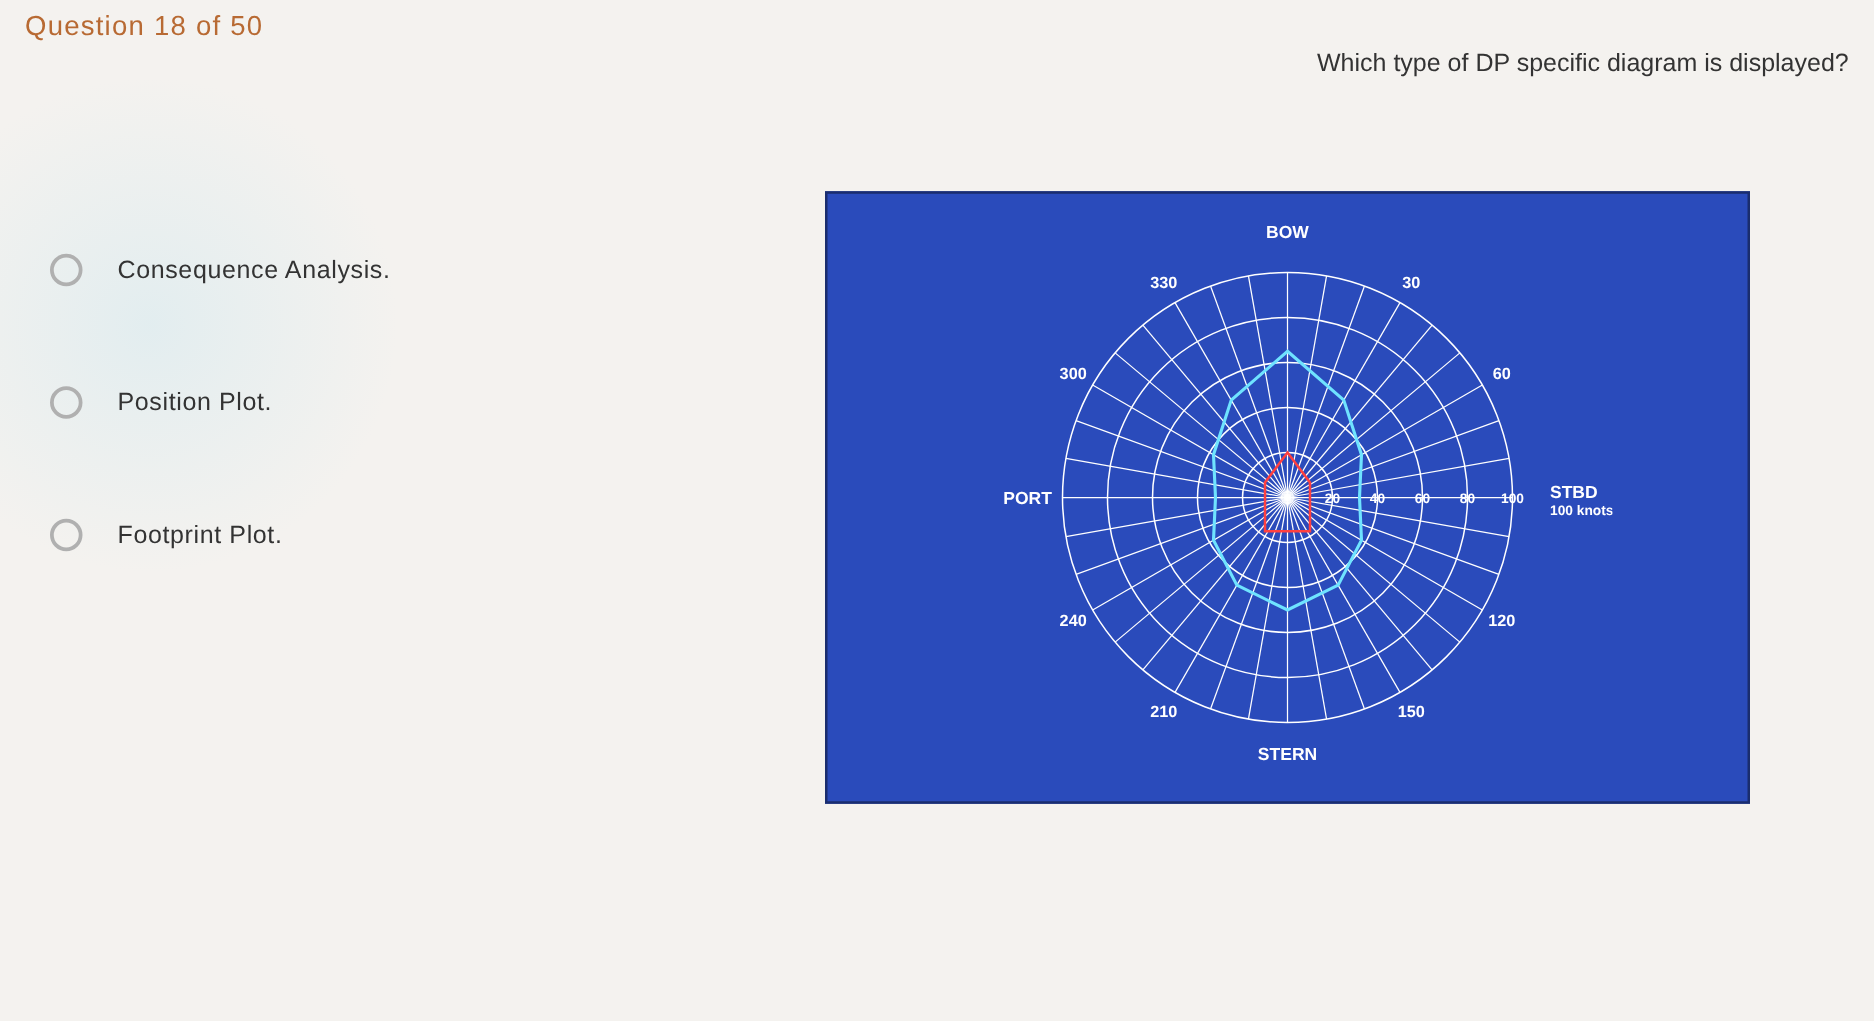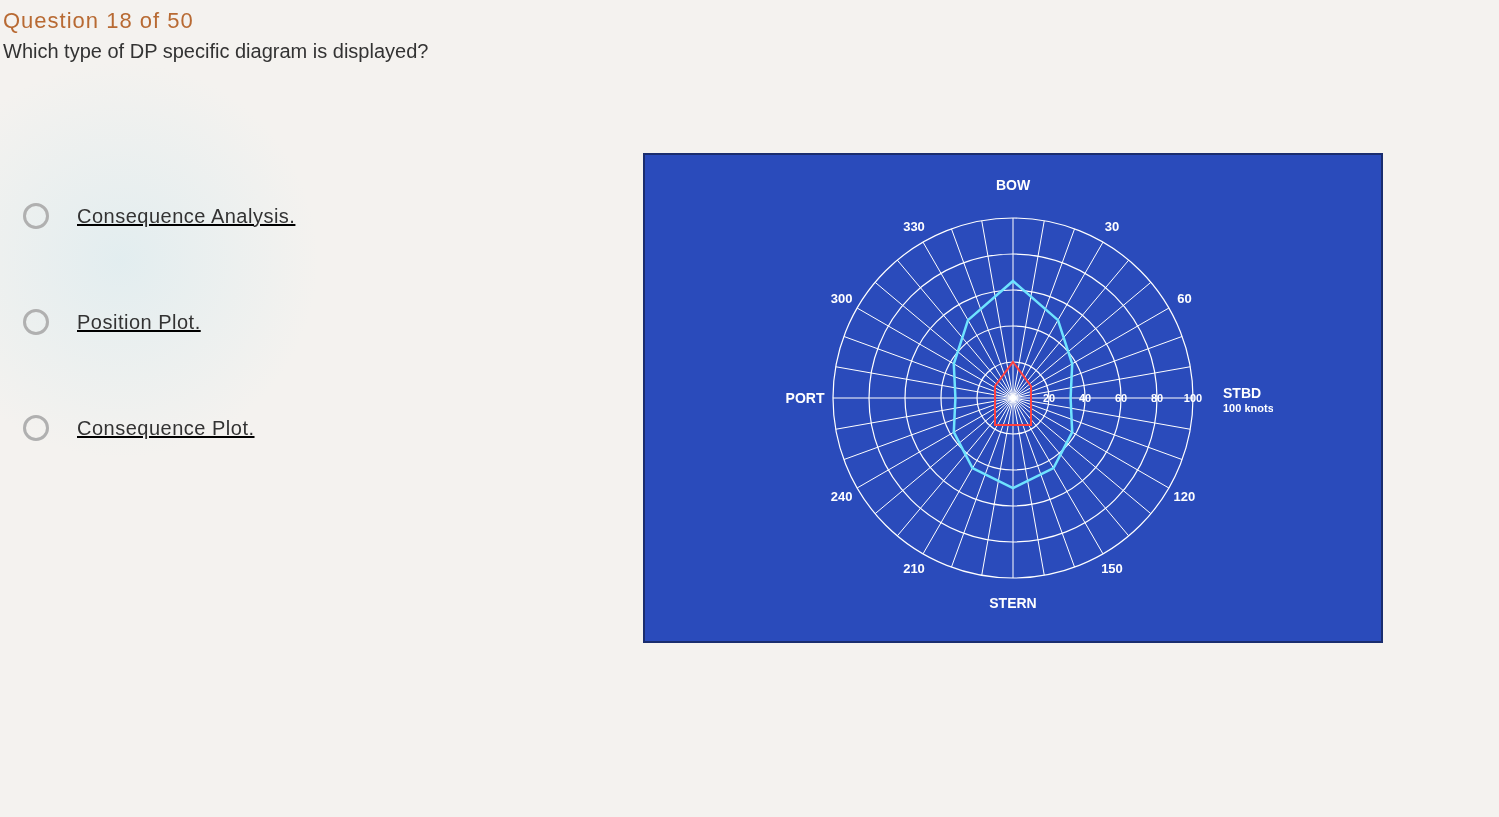--- a/index.html
+++ b/index.html
@@ -14,25 +14,25 @@
     .bg-arc {
       position: absolute;
       top: 60px;
       left: -80px;
       width: 400px;
       height: 400px;
       border-radius: 50%;
       background: radial-gradient(circle at center, rgba(200,230,240,0.4), transparent 70%);
       z-index: 0;
     }
-    .content { position: relative; z-index: 1; padding: 8px 3px; }
+    .content { position: relative; z-index: 1; padding: 8px 20px; }
     .q-header { color: #b86a33; font-size: 22px; font-weight: 500; letter-spacing: 1px; margin-bottom: 6px; }
-    .q-text { color: #333; font-size: 20px; margin-bottom: 50px; }
+    .q-text { color: #333; font-size: 20px; margin-bottom: 50px; text-align: right; }
     .layout { display: flex; gap: 40px; }
-    .answers { flex: 0 0 600px; padding-top: 90px; text-decoration: underline; }
+    .answers { flex: 0 0 600px; padding-top: 90px; }
     .answer {
       display: flex;
       align-items: center;
       gap: 28px;
       margin-bottom: 80px;
       padding-left: 20px;
       cursor: pointer;
     }
     .radio {
       width: 26px;
@@ -78,21 +78,21 @@
       <div class="answer">
         <div class="radio"></div>
         <div class="answer-label">Consequence Analysis.</div>
       </div>
       <div class="answer">
         <div class="radio"></div>
         <div class="answer-label">Position Plot.</div>
       </div>
       <div class="answer">
         <div class="radio"></div>
-        <div class="answer-label">Consequence Plot.</div>
+        <div class="answer-label">Footprint Plot.</div>
       </div>
     </div>
 
     <div class="diagram-panel">
       <svg class="polar-svg" width="520" height="460" viewBox="0 0 520 460">
         <g id="polar-group" transform="translate(260,230)">
             <circle cx="0" cy="0" r="36" fill="none" stroke="#ffffff" stroke-width="1.2"></circle>
             <circle cx="0" cy="0" r="72" fill="none" stroke="#ffffff" stroke-width="1.2"></circle>
             <circle cx="0" cy="0" r="108" fill="none" stroke="#ffffff" stroke-width="1.2"></circle>
             <circle cx="0" cy="0" r="144" fill="none" stroke="#ffffff" stroke-width="1.2"></circle>

